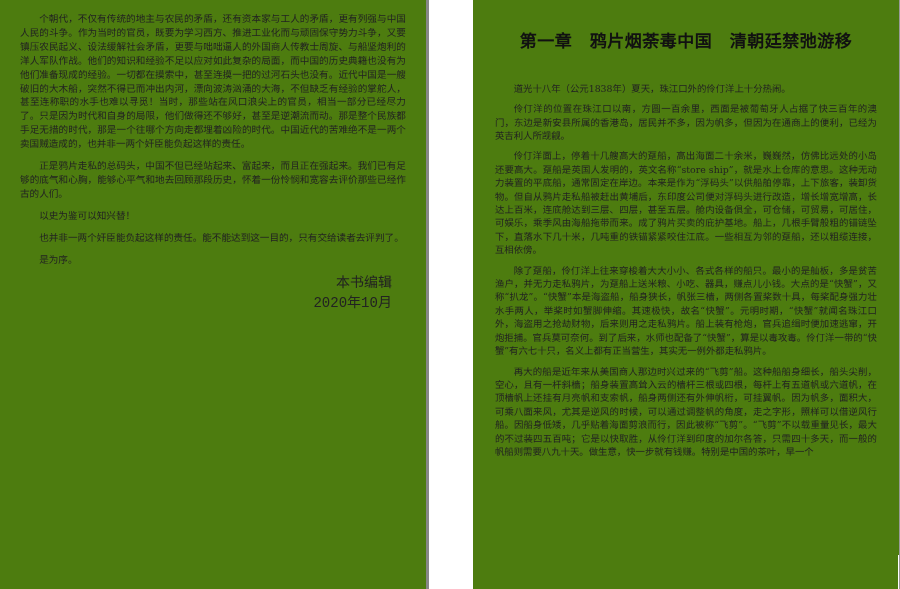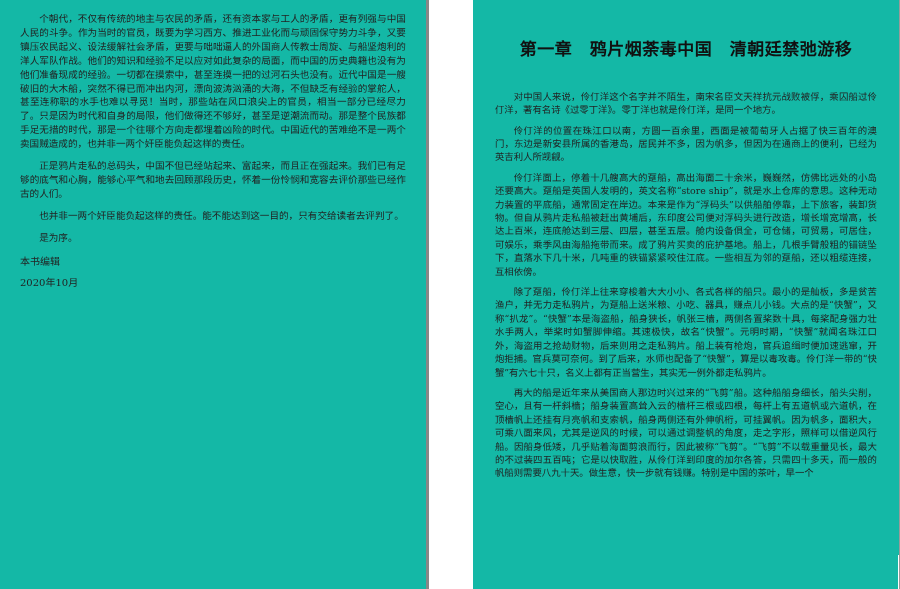--- a/index.html
+++ b/index.html
@@ -21,40 +21,40 @@
     width: 900px;
     height: 589px;
     display: flex;
     background: #ffffff;
   }
 
   
   .page {
     position: relative;
     box-sizing: border-box;
-    background: #14b8a6;
+    background: #4d7c0f;
     height: 589px;
     overflow: hidden;
   }
   .page-left {
     width: 448px;
     padding: 12px 20px 0 20px;
   }
 
   
   .gutter-divider {
     width: 3px;
     background: #878787;
     height: 589px;
     flex: 0 0 3px;
   }
 
   .page-right {
     width: 449px;
-    padding: 20px 22px 0 22px;
+    padding: 12px 22px 0 22px;
     border-right: 1px solid #9a9a9a;
     margin-left: 44px;
   }
   
   .page-right::after {
     content: "";
     position: absolute;
     right: -1px;
     bottom: 0;
     width: 2px;
@@ -96,51 +96,53 @@
     font-size: 9.6px;
     line-height: 13.9px;
     margin-bottom: 8px;
   }
 
   .signature-block {
     margin-top: 10px;
   }
   p.signature {
     margin: 0 0 7px 0;
-    font-size: 10px;
+    font-size: 14px;
     line-height: 13.9px;
-    text-align: left;
+    text-align: right;
     padding-right: 14px;
     color: #222222;
+    font-family: Liberation Mono, monospace;
   }
 </style>
 </head>
 <body>
 
 <div class="spread">
 
   <div class="page page-left">
     <div class="body-block">
       <p class="para">个朝代，不仅有传统的地主与农民的矛盾，还有资本家与工人的矛盾，更有列强与中国人民的斗争。作为当时的官员，既要为学习西方、推进工业化而与顽固保守势力斗争，又要镇压农民起义、设法缓解社会矛盾，更要与咄咄逼人的外国商人传教士周旋、与船坚炮利的洋人军队作战。他们的知识和经验不足以应对如此复杂的局面，而中国的历史典籍也没有为他们准备现成的经验。一切都在摸索中，甚至连摸一把的过河石头也没有。近代中国是一艘破旧的大木船，突然不得已而冲出内河，漂向波涛汹涌的大海，不但缺乏有经验的掌舵人，甚至连称职的水手也难以寻觅！当时，那些站在风口浪尖上的官员，相当一部分已经尽力了。只是因为时代和自身的局限，他们做得还不够好，甚至是逆潮流而动。那是整个民族都手足无措的时代，那是一个往哪个方向走都埋着凶险的时代。中国近代的苦难绝不是一两个卖国贼造成的，也并非一两个奸臣能负起这样的责任。</p>
       <p class="para">正是鸦片走私的总码头，中国不但已经站起来、富起来，而且正在强起来。我们已有足够的底气和心胸，能够心平气和地去回顾那段历史，怀着一份怜悯和宽容去评价那些已经作古的人们。</p>
+      <p class="para">以史为鉴可以知兴替！</p>
       <p class="para">也并非一两个奸臣能负起这样的责任。能不能达到这一目的，只有交给读者去评判了。</p>
       <p class="para">是为序。</p>
     </div>
     <div class="signature-block">
       <p class="signature">本书编辑</p>
       <p class="signature">2020年10月</p>
     </div>
   </div>
 
   <div class="gutter-divider"></div>
 
   <div class="page page-right">
     <h1 class="chapter-title">第一章　鸦片烟荼毒中国　清朝廷禁弛游移</h1>
     <div class="body-block">
-      <p class="para">对中国人来说，伶仃洋这个名字并不陌生，南宋名臣文天祥抗元战败被俘，乘囚船过伶仃洋，著有名诗《过零丁洋》。零丁洋也就是伶仃洋，是同一个地方。</p>
+      <p class="para">道光十八年（公元1838年）夏天，珠江口外的伶仃洋上十分热闹。</p>
       <p class="para">伶仃洋的位置在珠江口以南，方圆一百余里，西面是被葡萄牙人占据了快三百年的澳门，东边是新安县所属的香港岛，居民并不多，因为帆多，但因为在通商上的便利，已经为英吉利人所觊觎。</p>
       <p class="para">伶仃洋面上，停着十几艘高大的趸船，高出海面二十余米，巍巍然，仿佛比远处的小岛还要高大。趸船是英国人发明的，英文名称“store ship”，就是水上仓库的意思。这种无动力装置的平底船，通常固定在岸边。本来是作为“浮码头”以供船舶停靠，上下旅客，装卸货物。但自从鸦片走私船被赶出黄埔后，东印度公司便对浮码头进行改造，增长增宽增高，长达上百米，连底舱达到三层、四层，甚至五层。舱内设备俱全，可仓储，可贸易，可居住，可娱乐，乘季风由海船拖带而来。成了鸦片买卖的庇护基地。船上，几根手臂般粗的锚链坠下，直落水下几十米，几吨重的铁锚紧紧咬住江底。一些相互为邻的趸船，还以粗缆连接，互相依傍。</p>
       <p class="para">除了趸船，伶仃洋上往来穿梭着大大小小、各式各样的船只。最小的是舢板，多是贫苦渔户，并无力走私鸦片，为趸船上送米粮、小吃、器具，赚点儿小钱。大点的是“快蟹”，又称“扒龙”。“快蟹”本是海盗船，船身狭长，帆张三樯，两侧各置桨数十具，每桨配身强力壮水手两人，举桨时如蟹脚伸缩。其速极快，故名“快蟹”。元明时期，“快蟹”就闻名珠江口外，海盗用之抢劫财物，后来则用之走私鸦片。船上装有枪炮，官兵追缉时便加速逃窜，开炮拒捕。官兵莫可奈何。到了后来，水师也配备了“快蟹”，算是以毒攻毒。伶仃洋一带的“快蟹”有六七十只，名义上都有正当营生，其实无一例外都走私鸦片。</p>
       <p class="para">再大的船是近年来从美国商人那边时兴过来的“飞剪”船。这种船船身细长，船头尖削，空心，且有一杆斜樯；船身装置高耸入云的樯杆三根或四根，每杆上有五道帆或六道帆，在顶樯帆上还挂有月亮帆和支索帆，船身两侧还有外伸帆桁，可挂翼帆。因为帆多，面积大，可乘八面来风，尤其是逆风的时候，可以通过调整帆的角度，走之字形，照样可以借逆风行船。因船身低矮，几乎贴着海面剪浪而行，因此被称“飞剪”。“飞剪”不以载重量见长，最大的不过装四五百吨；它是以快取胜，从伶仃洋到印度的加尔各答，只需四十多天，而一般的帆船则需要八九十天。做生意，快一步就有钱赚。特别是中国的茶叶，早一个</p>
     </div>
   </div>
 
 </div>
 
 </body></html>

